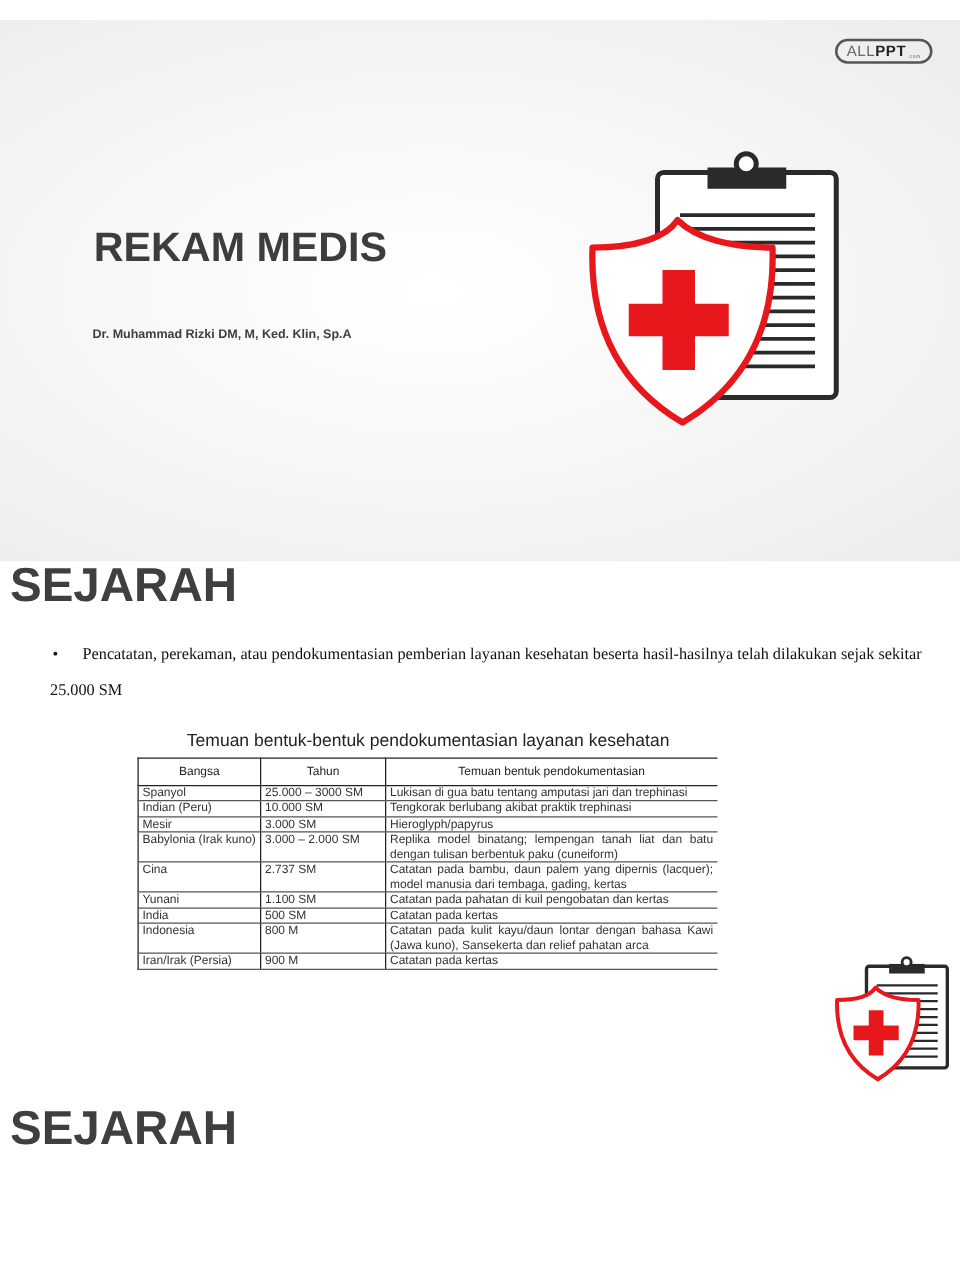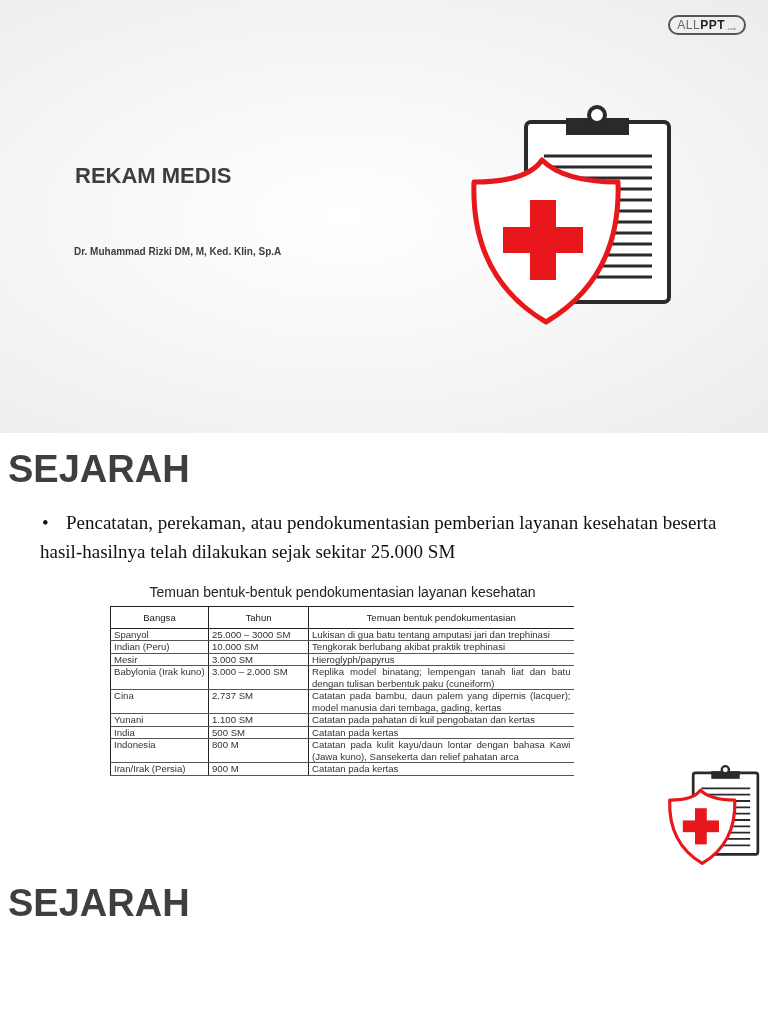--- a/index.html
+++ b/index.html
@@ -3,50 +3,50 @@
 <meta charset="utf-8">
 <style>
   html, body { margin: 0; padding: 0; }
   body {
     width: 768px; height: 1024px; overflow: hidden;
     background: #ffffff;
     font-family: "Liberation Sans", sans-serif;
     position: relative;
   }
   .slide1 {
-    position: absolute; left: 0; top: 0; width: 768px; height: 433px;
+    position: absolute; left: 0; top: 16px; width: 768px; height: 433px;
     background: radial-gradient(ellipse at 45% 50%, #ffffff 0%, #f7f7f7 45%, #ececec 100%);
   }
   .logo {
     position: absolute; left: 668px; top: 15px; width: 78px; height: 20px;
     border: 2px solid #555; border-radius: 12px; box-sizing: border-box;
     display: flex; align-items: center; justify-content: center;
     font-size: 12px; color: #444; letter-spacing: 0.5px;
   }
   .logo .thin { font-weight: normal; color: #666; }
   .logo .bold { font-weight: bold; color: #222; }
   .logo .com { font-size: 4px; color: #666; margin-left: 1px; margin-top: 6px; }
   .title1 {
     position: absolute; left: 75px; top: 163px;
-    font-size: 22px; font-weight: bold; color: #3d3d3d; margin: 0;
+    font-size: 33px; font-weight: bold; color: #3d3d3d; margin: 0;
   }
   .subtitle1 {
     position: absolute; left: 74px; top: 246px;
     font-size: 10px; font-weight: bold; color: #3d3d3d;
   }
   .hero-icon { position: absolute; left: 462px; top: 100px; width: 220px; height: 230px; }
   .small-icon { position: absolute; left: 662px; top: 763px; width: 104px; height: 104px; }
 
   .slide2-title {
     position: absolute; left: 8px; top: 448px; margin: 0;
     font-size: 38px; font-weight: bold; color: #3f3f3f;
   }
   .bullet-text {
     position: absolute; left: 40px; top: 508px; width: 700px;
-    font-family: "Liberation Serif", serif; font-size: 19px; line-height: 29px; color: #111;
+    font-family: "Liberation Serif", serif; font-size: 13px; line-height: 29px; color: #111;
   }
   .bullet-text .dot { display: inline-block; width: 24px; padding-left: 2px; }
   .table-caption {
     position: absolute; left: 110px; top: 584px; width: 465px; text-align: center;
     font-size: 14px; color: #222;
   }
   table.hist {
     position: absolute; left: 110px; top: 606px; width: 463px;
     border-collapse: collapse; font-size: 9.6px; color: #333; line-height: 11.5px;
     table-layout: fixed;

